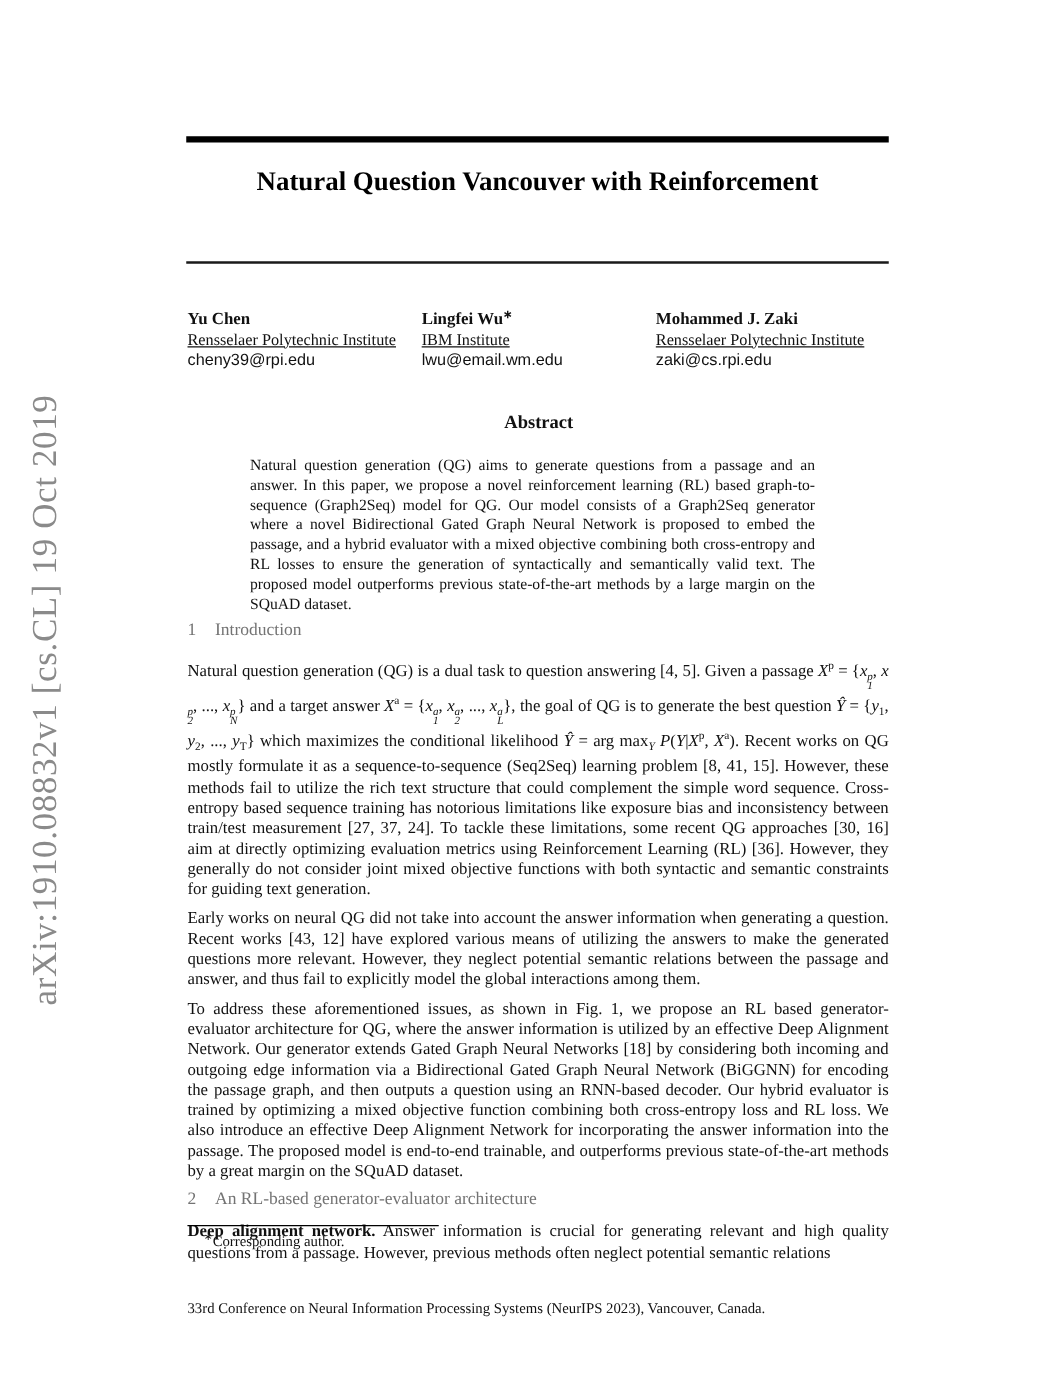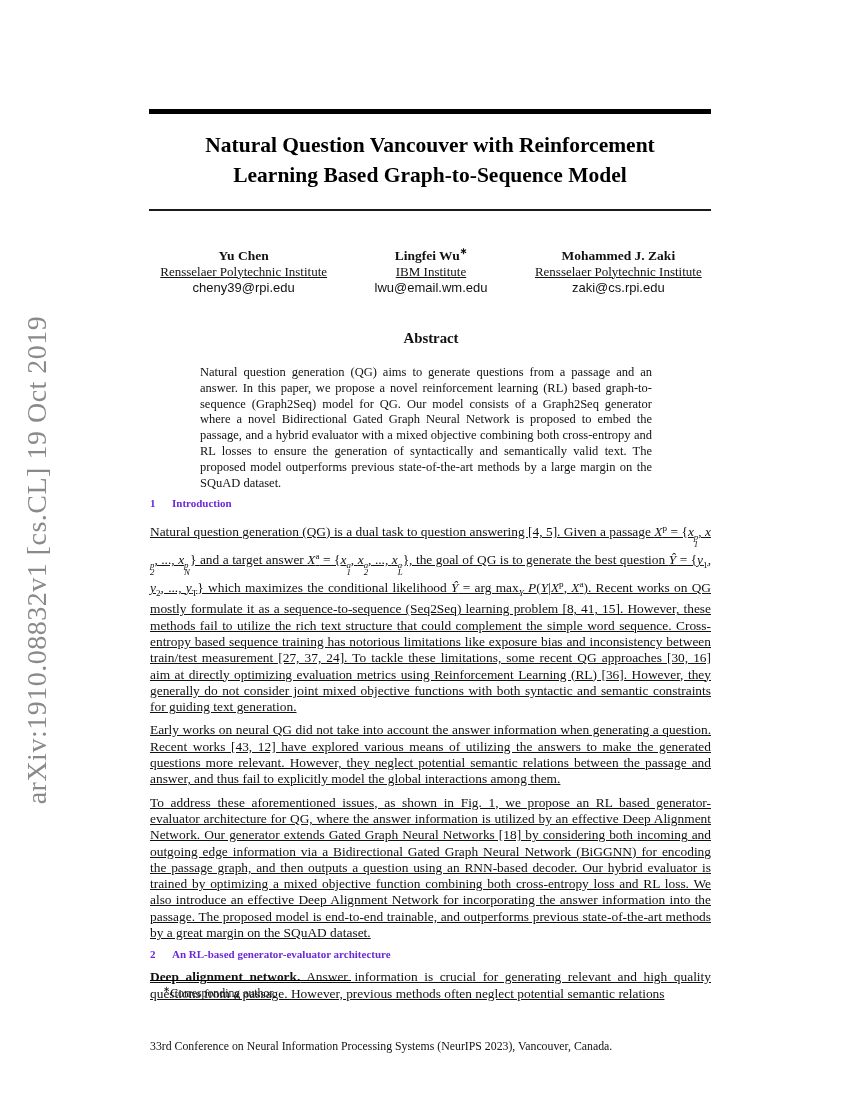--- a/index.html
+++ b/index.html
@@ -18,38 +18,38 @@
   .rule-thick{position:absolute;left:149px;top:109px;width:562px;height:5px;background:#000;}
   .rule-thin{position:absolute;left:149px;top:209px;width:562px;height:2px;background:#1a1a1a;}
   .title{
     position:absolute;left:140px;top:131px;width:580px;margin:0;
     text-align:center;font-size:21.5px;line-height:29.5px;font-weight:700;color:#000;
   }
   .authors{
     position:absolute;left:150px;top:243px;width:562px;
     display:flex;justify-content:space-between;
   }
-  .author{text-align:center;flex:1;}
+  .author{flex:1;}
   .author-name{font-weight:700;font-size:13.5px;line-height:16px;}
   .author-name sup{font-size:9px;}
   .author-affil{font-size:13px;line-height:16px;text-decoration:underline;}
   .author-email{font-family:Liberation Sans, sans-serif;font-size:13px;line-height:16px;}
   .abstract-head{
     position:absolute;left:150px;top:330px;width:562px;margin:0;
     text-align:center;font-weight:700;font-size:14.8px;
   }
   .abstract-body{
     position:absolute;left:200px;top:365px;width:452px;
     font-size:12.5px;line-height:15.8px;text-align:justify;
   }
   #main-col{position:absolute;left:150px;top:497px;width:561px;}
-  .section-heading{font-size:11px;font-weight:700;margin:0 0 11px 0;color:#6d28d9;}
+  .section-heading{font-size:14px;font-weight:400;margin:0 0 11px 0;color:#737373;}
   .section-heading .secnum{display:inline-block;min-width:22px;}
   .h2-sec2{margin-top:6px;margin-bottom:9px;}
-  .body-par{font-size:13.4px;line-height:16.3px;text-align:justify;margin:0 0 7px 0;text-decoration:underline;}
+  .body-par{font-size:13.4px;line-height:16.3px;text-align:justify;margin:0 0 7px 0;}
   .body-par b{font-weight:700;}
   
   .ss{
     display:inline-flex;flex-direction:column;align-items:flex-start;
     vertical-align:-0.42em;font-size:0.66em;line-height:0.78;font-style:italic;
   }
   .ss span{display:block;}
   .body-par sup,.body-par sub{font-size:0.68em;}
   .footnote-rule{position:absolute;left:150px;top:980px;width:201px;height:1px;background:#000;}
   .footnote{position:absolute;left:150px;top:984px;width:400px;font-size:11.8px;padding-left:13px;}
@@ -58,21 +58,21 @@
 </style>
 </head>
 <body>
 
 <div class="page">
 
   <div class="arxiv-strip">arXiv:1910.08832v1  [cs.CL]  19 Oct 2019</div>
 
   <div class="rule-thick"></div>
 
-  <h1 class="title"><span>Natural Question Vancouver with Reinforcement</span><br><span>Learning Based Graph-to-Sequence Model</span></h1>
+  <h1 class="title"><span>Natural Question Vancouver with Reinforcement</span><br></h1>
 
   <div class="rule-thin"></div>
 
   <div class="authors">
     <div class="author">
       <div class="author-name"><span>Yu Chen</span><sup></sup></div>
       <div class="author-affil">Rensselaer Polytechnic Institute</div>
       <div class="author-email">cheny39@rpi.edu</div>
     </div>
     <div class="author">

